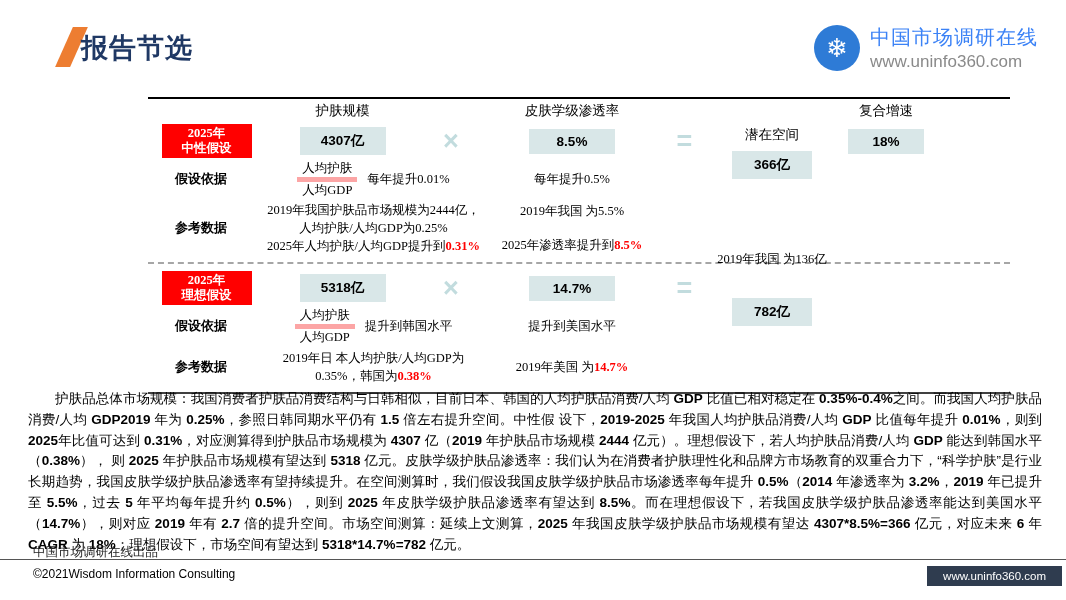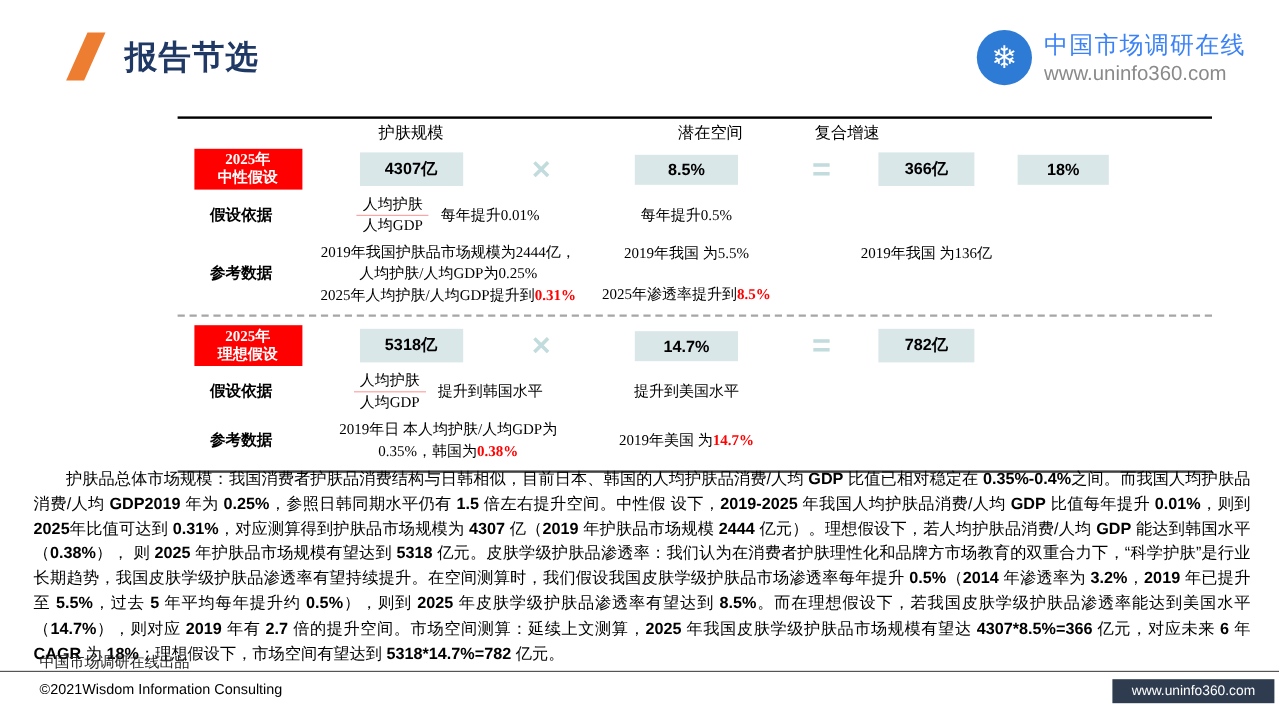--- a/index.html
+++ b/index.html
@@ -1,53 +1,53 @@
 <!DOCTYPE html>
 <html><head>
 <meta charset="utf-8">
 <style>
   html,body{margin:0;padding:0;background:#e8e8e8;}
   .page{position:relative;width:1066px;height:600px;background:#ffffff;overflow:hidden;
         font-family:"Liberation Sans",sans-serif;color:#000;}
   
   .slash{position:absolute;left:64px;top:27px;width:15px;height:40px;background:#ED7D31;
          transform:skewX(-24deg);}
-  .page-title{position:absolute;left:104px;top:30px;font-size:27px;font-weight:bold;
+  .page-title{position:absolute;left:81px;top:30px;font-size:27px;font-weight:bold;
               color:#1F3864;letter-spacing:1px;}
   .logo{position:absolute;right:28px;top:24px;display:flex;align-items:center;gap:10px;cursor:pointer;}
   .logo-circle{width:46px;height:46px;border-radius:50%;background:#2E7BD6;color:#fff;
                font-size:26px;line-height:46px;text-align:center;}
   .logo-name{font-size:20px;color:#3b82f6;font-weight:400;letter-spacing:1px;}
   .logo-site{font-size:17px;color:#8a8a8a;margin-top:1px;}
   
   .subtitle{position:absolute;left:0;top:66px;width:100%;text-align:center;font-size:12.5px;}
   
   .calc-table{position:absolute;left:148px;top:97px;width:862px;
               border-top:2px solid #000;border-bottom:2px solid #404040;
               font-family:"Liberation Serif",serif;padding-bottom:4px;}
   .trow{display:flex;align-items:center;}
   .c{flex:none;}
   .c1{width:117px;} .c2{width:155px;} .c3{width:62px;} .c4{width:180px;}
-  .c5{width:45px;} .c6{width:130px;} .c7{width:98px;} .c8{width:75px;}
+  .c5{width:45px;} .c6{width:130px;margin-top:48px;} .c7{width:98px;} .c8{width:75px;}
   .c23{width:217px;}
   .head-row{height:24px;font-size:13.5px;}
   .colhead{text-align:center;}
   .value-row{height:36px;}
   .scenario-box{width:90px;margin:0 auto;background:#FF0000;color:#fff;font-weight:bold;
                 font-size:12.5px;line-height:15px;text-align:center;padding:2px 0;}
   .val-box{background:#D9E7E8;font-family:Liberation Sans, sans-serif;font-weight:bold;
            font-size:13.5px;text-align:center;padding:5px 0;margin:0 auto;}
   .vb-scale{width:86px;} .vb-pen{width:86px;} .vb-pot{width:80px;} .vb-gro{width:76px;}
   .op{color:#C2DCDE;font-weight:900;font-size:27px;text-align:center;line-height:30px;
       font-family:"Liberation Sans",sans-serif;}
   .assume-row{height:40px;font-size:12.5px;}
   .row-label{font-weight:bold;font-size:13px;padding-left:27px;box-sizing:border-box;}
   .assume-cell{display:flex;align-items:center;justify-content:center;gap:10px;}
   .fraction{display:inline-block;text-align:center;font-size:12.5px;line-height:15px;}
-  .frac-top{display:block;border-bottom:1px solid #fca5a5;padding:0 5px 1px;}
+  .frac-top{display:block;border-bottom:5px solid #fca5a5;padding:0 5px 1px;}
   .frac-bottom{display:block;padding-top:1px;}
   .center-note{text-align:center;font-size:12.5px;}
   .ref-row{height:58px;font-size:12.5px;align-items:stretch;}
   .ref-row .row-label{display:flex;align-items:center;}
   .ref-scale{display:flex;flex-direction:column;justify-content:center;text-align:center;}
   .tline{white-space:nowrap;line-height:18px;text-align:center;}
   .ref-pen{display:flex;flex-direction:column;text-align:center;}
   .spread{justify-content:space-between;padding:3px 0;box-sizing:border-box;}
   .vcenter{justify-content:center;}
   .ref-pot{text-align:center;padding-top:4px;box-sizing:border-box;}
@@ -80,20 +80,21 @@
     </div>
   </div>
 
 
   <div class="calc-table">
 
     <div class="trow head-row">
       <div class="c c1"></div>
       <div class="c c2 colhead">护肤规模</div>
       <div class="c c3"></div>
+      <div class="c c4 colhead">皮肤学级渗透率</div>
       <div class="c c5"></div>
       <div class="c c6 colhead">潜在空间</div>
       <div class="c c7 colhead">复合增速</div>
       <div class="c c8"></div>
     </div>
 
     <div class="trow value-row">
       <div class="c c1">
         <div class="scenario-box">
           <div>2025年</div>

